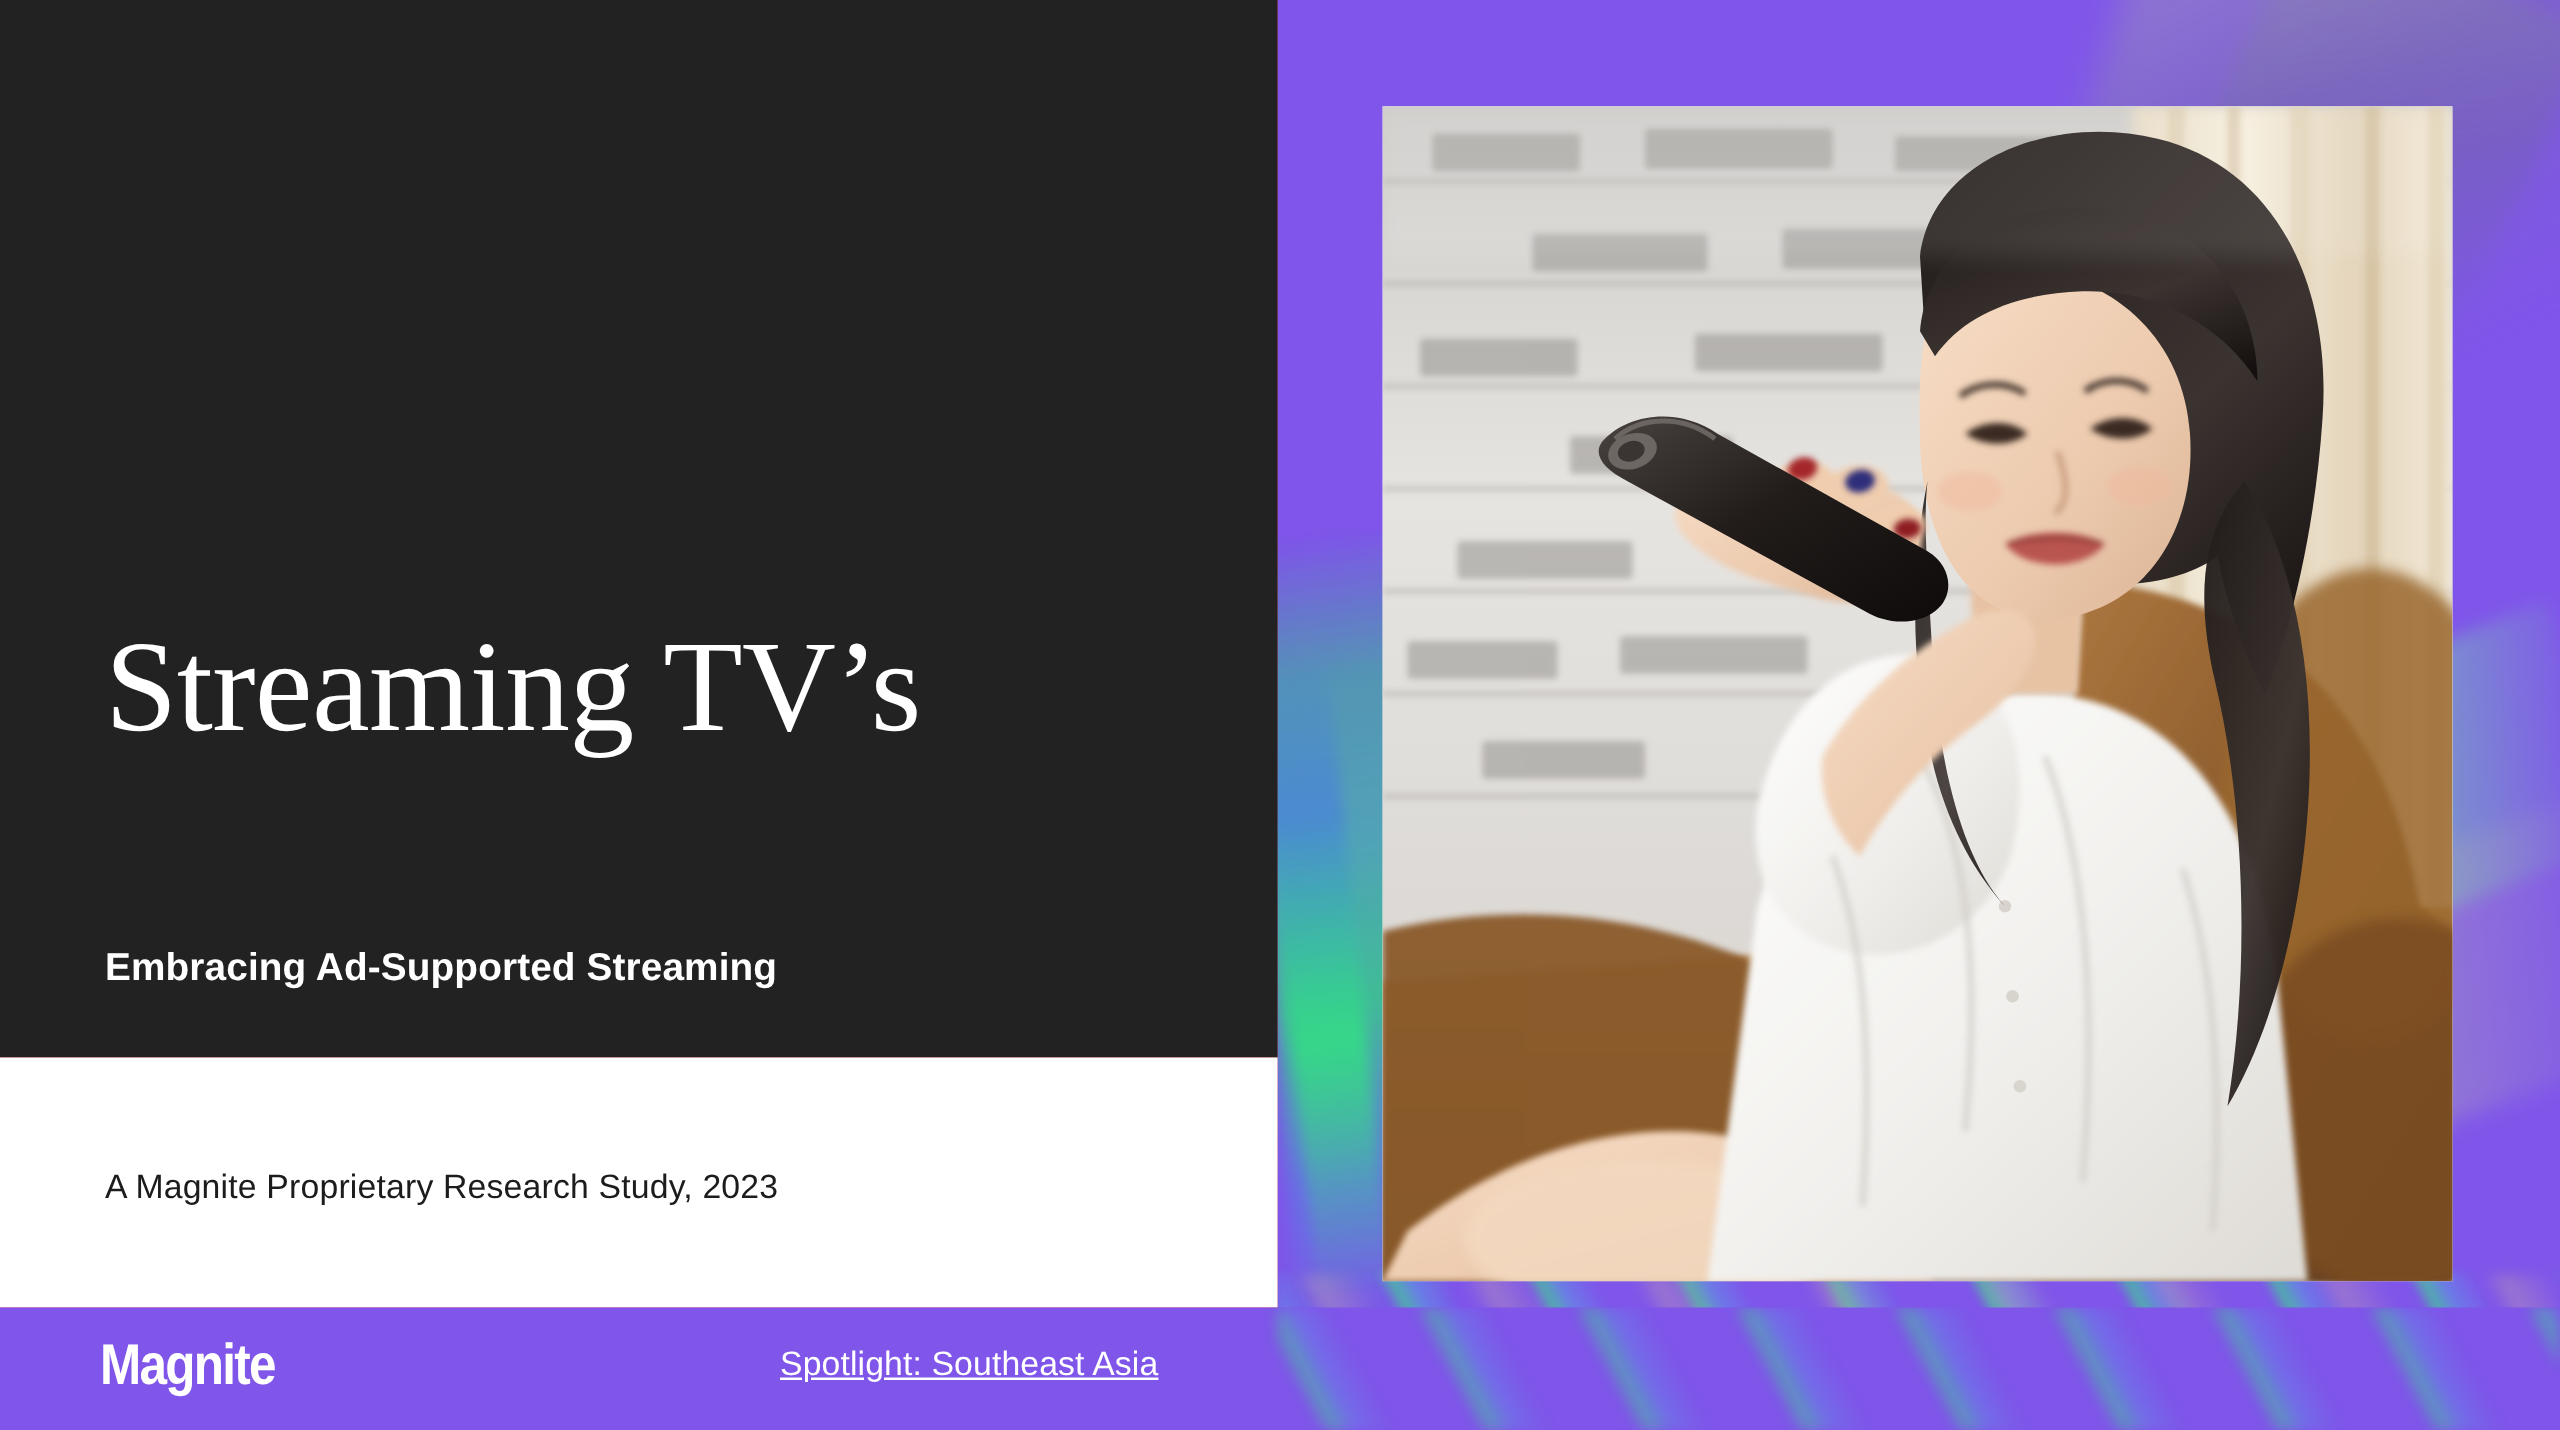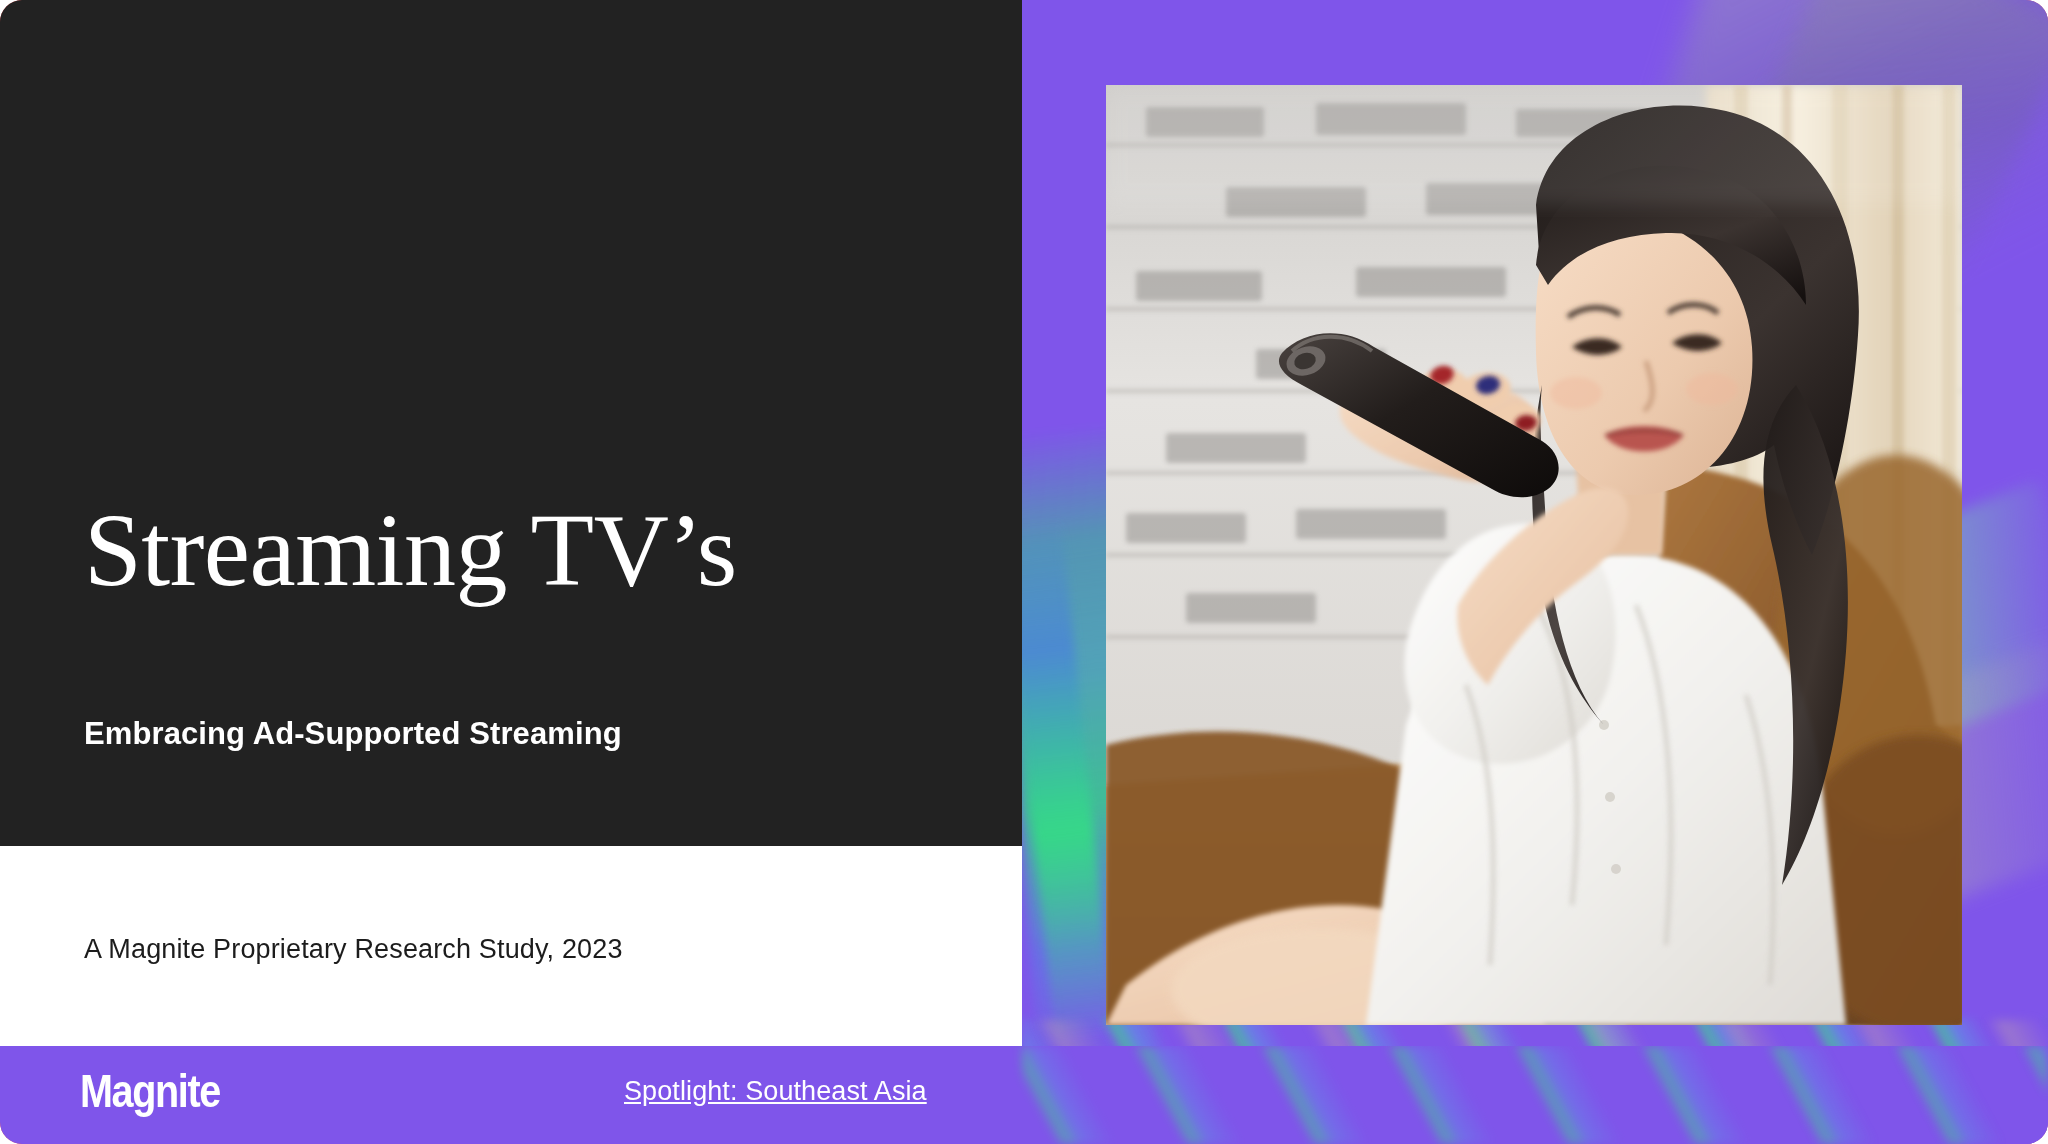--- a/index.html
+++ b/index.html
@@ -12,21 +12,20 @@
     font-family: "Liberation Sans", sans-serif;
     -webkit-font-smoothing: antialiased;
   }
 
   .slide {
     position: relative;
     width: 2048px;
     height: 1144px;
     overflow: hidden;
     background: #ef4444;
-    border-radius: 22px;
   }
 
   
   .purple-canvas {
     position: absolute;
     left: 1022px;
     top: 0;
     width: 1026px;
     height: 1144px;
     background: #7f55ea;
@@ -196,21 +195,21 @@
     left: 84px;
     top: 685px;
     width: 820px;
     color: #ffffff;
     font-family: "Liberation Sans", sans-serif;
     font-size: 31px;
     font-weight: 700;
     line-height: 1.48;
     letter-spacing: 0.1px;
   }
-  .subtitle .line { display: block; }
+  .subtitle .line { display: block; margin-top: 40px; }
 
   
   .white-band {
     position: absolute;
     left: 0;
     top: 846px;
     width: 1022px;
     height: 200px;
     background: #ffffff;
   }

